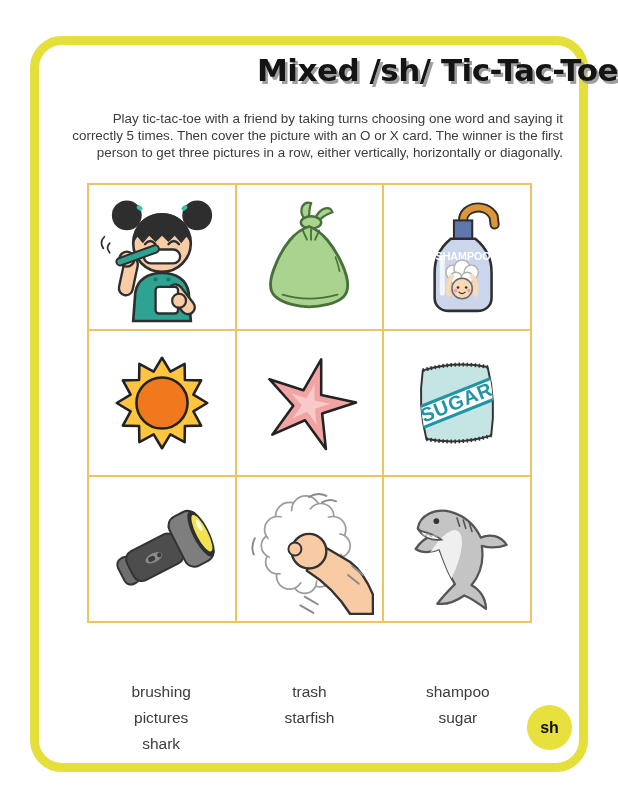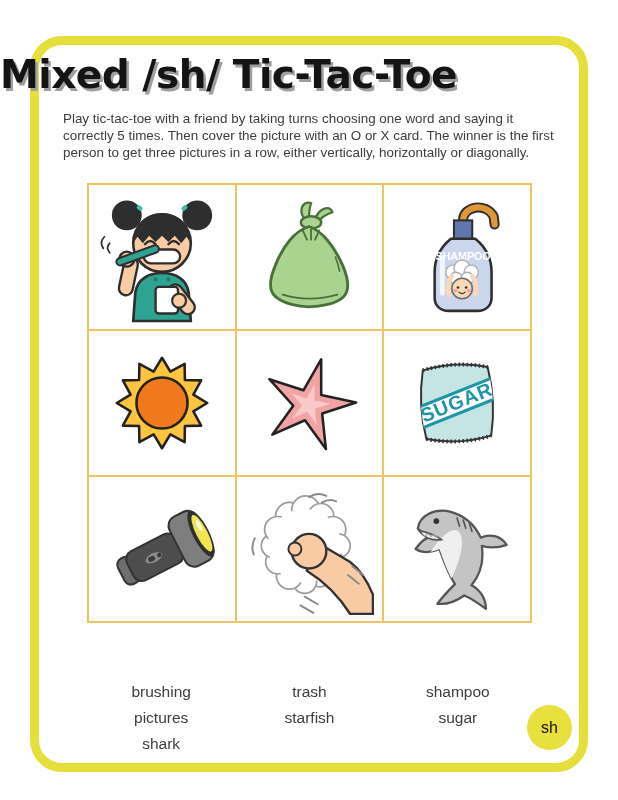--- a/index.html
+++ b/index.html
@@ -5,45 +5,45 @@
   html,body{margin:0;padding:0;background:#ffffff;}
   .page{
     position:relative;width:618px;height:800px;background:#fff;overflow:hidden;
     font-family:"Liberation Sans",sans-serif;color:#3c3c3c;
   }
   .frame{
     position:absolute;left:30px;top:36px;width:558px;height:736px;
     border:9px solid #e5df3b;border-radius:32px;box-sizing:border-box;background:#fff;
   }
   .title{
-    position:absolute;top:52px;left:0;width:618px;margin:0;text-align:left;
-    font-family:"DejaVu Sans",sans-serif;font-weight:bold;font-size:39px;
+    position:absolute;top:52px;left:0;width:618px;margin:0;text-align:right;
+    font-family:"DejaVu Sans",sans-serif;font-weight:bold;font-size:31px;
     letter-spacing:-0.5px;color:#141414;text-shadow:2.5px 2.5px 0 #9f9f9f;
   }
   .instructions{
     position:absolute;top:110px;left:63px;width:500px;margin:0;
-    font-size:13.4px;line-height:1.27;color:#3c3c3c;
+    font-size:13.4px;line-height:1.27;color:#3c3c3c;text-align:right;
   }
   .ttt-grid{
     position:absolute;top:183px;left:87px;width:445px;height:440px;
     display:grid;grid-template-columns:repeat(3,1fr);grid-template-rows:repeat(3,1fr);
     border:2px solid #edc45f;box-sizing:border-box;background:#edc45f;
     grid-gap:2px;
   }
   .cell{background:#fff;display:flex;align-items:center;justify-content:center;overflow:hidden;}
   .cell svg{display:block;}
   .words{
     position:absolute;top:653px;left:87px;width:445px;
     display:grid;grid-template-columns:repeat(3,1fr);row-gap:8px;
     text-align:center;font-size:15.5px;color:#3c3c3c;margin-top:30px;
   }
   .badge{
     position:absolute;left:527px;top:705px;width:45px;height:45px;border-radius:50%;
     background:#e8e03c;display:flex;align-items:center;justify-content:center;
-    font-weight:normal;font-size:16px;color:#111;
+    font-weight:bold;font-size:16px;color:#111;
   }
 </style>
 </head>
 <body>
 
 <div class="page">
   <div class="frame"></div>
 
   <h1 class="title">Mixed /sh/ Tic-Tac-Toe</h1>
 

